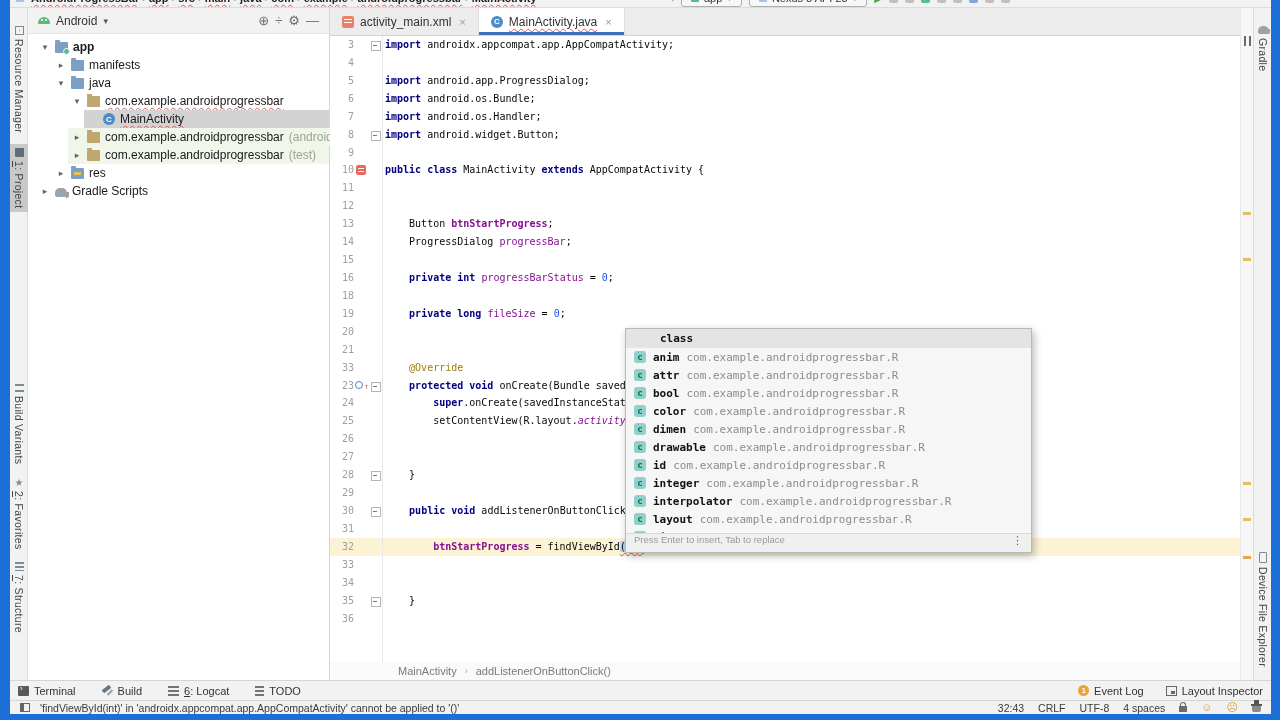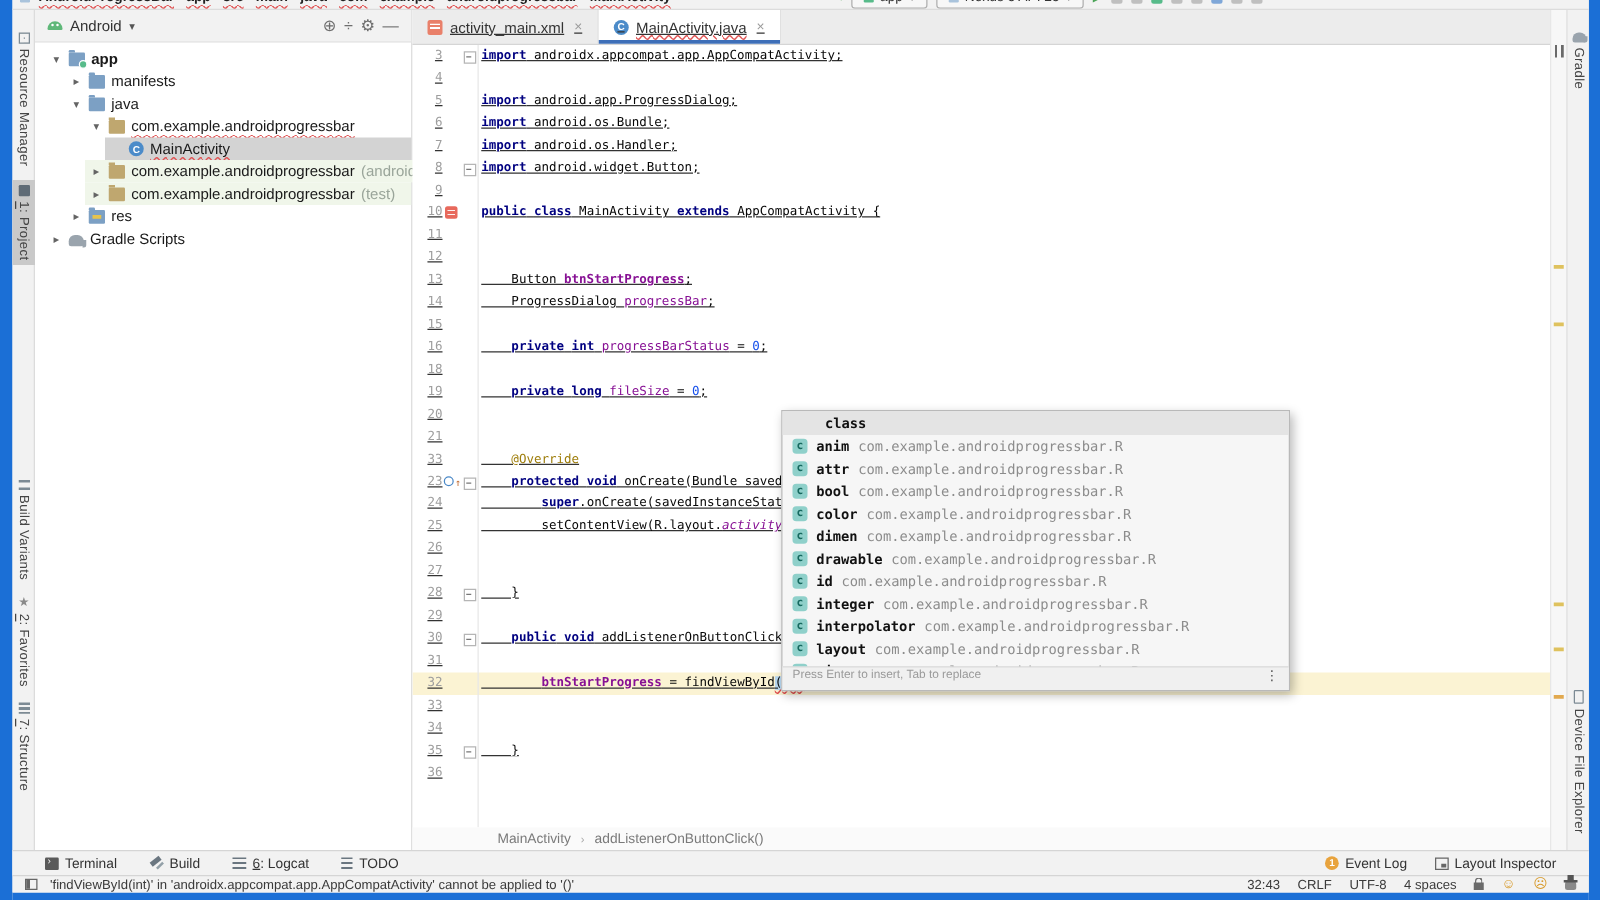--- a/index.html
+++ b/index.html
@@ -68,21 +68,21 @@
   .ti-folder::before { content:""; position:absolute; top:-2px; left:0; width:5px; height:2px; background:#7CA0C4; border-radius:1px 1px 0 0; }
   .ti-app::after { content:""; position:absolute; right:-2px; bottom:-2px; width:5px; height:5px; background:#57BB8A; border-radius:50%; border:1px solid #fff; }
   .ti-pkg { background:#BFA76F; border-radius:1px; margin-top:1px; }
   .ti-pkg::before { content:""; position:absolute; top:-2px; left:0; width:5px; height:2px; background:#BFA76F; }
   .ti-res::after { content:""; position:absolute; left:3px; top:4px; width:7px; height:3px; background:#E6C34C; }
   .ti-class { width:12px; height:12px; border-radius:50%; background:#4B8BC9; color:#fff; font-size:8px; font-weight:bold; display:flex; align-items:center; justify-content:center; }
   .ti-gradle { width:12px; height:9px; background:#9AA4AD; border-radius:5px 5px 2px 2px; margin-top:2px; }
   .ti-gradle::after { content:""; position:absolute; right:-2px; top:4px; width:3px; height:6px; background:#9AA4AD; border-radius:0 0 2px 0; }
 
   
-  #editor { left:330px; top:8px; width:910px; height:672px; background:#fff;text-decoration:underline; }
+  #editor { left:330px; top:8px; width:910px; height:672px; background:#fff; }
   .tabs { height:28px; background:#ECECEC; border-bottom:1px solid #D5D5D5; display:flex; }
   .tab { display:flex; align-items:center; gap:6px; padding:0 12px; font-size:12px; color:#333; border-right:1px solid #E0E0E0; cursor:pointer; position:relative; }
   .tab.active { background:#fff; }
   .tab.active::after { content:""; position:absolute; left:0; right:0; bottom:0; height:3px; background:#3E6FB8; }
   .tab .close { color:#9A9A9A; font-size:11px; margin-left:2px; }
   .tab-lbl.err { text-decoration:underline wavy #E05555 1px; text-underline-offset:2px; }
   .fi-xml { width:12px; height:12px; background:#E9806A; border-radius:2px; position:relative; }
   .fi-xml::after { content:""; position:absolute; left:2px; top:3px; width:8px; height:5px;
       background:linear-gradient(#fff 1px, transparent 1px, transparent 3px, #fff 3px, #fff 4px, transparent 4px); }
   .fi-class { width:12px; height:12px; border-radius:50%; background:#4B8BC9; color:#fff; font-size:8px; font-weight:bold; display:flex; align-items:center; justify-content:center; }
@@ -126,21 +126,21 @@
   .pp-head { height:19px; background:#E4E4E4; font-family:"DejaVu Sans Mono",monospace; font-size:11px; font-weight:bold; color:#111; line-height:19px; padding-left:34px; }
   .pp-list { height:185px; overflow:hidden; }
   .pp-row { height:18px; display:flex; align-items:center; padding:0 8px; gap:7px; font-family:"DejaVu Sans Mono",monospace; font-size:11px; cursor:pointer; }
   .pp-ic { width:12px; height:12px; border-radius:3px; background:#8FD0CA; color:#16695F; font-size:9px; font-weight:bold; display:flex; align-items:center; justify-content:center; flex:0 0 auto; }
   .pp-name { font-weight:bold; color:#111; }
   .pp-pkg { color:#8C8C8C; }
   .pp-foot { height:19px; border-top:1px solid #D9D9D9; background:#F0F0F0; font-size:9.5px; color:#9A9A9A; display:flex; align-items:flex-start; padding:0 8px; }
   .pp-foot .more { margin-left:auto; color:#555; font-size:11px; }
 
   
-  #bottombar { left:10px; top:680px; width:1261px; height:20px; background:#F2F2F2; border-top:1px solid #D5D5D5; display:flex; align-items:center; padding:0 26px; gap:26px; font-size:11px; color:#333; }
+  #bottombar { left:10px; top:680px; width:1261px; height:20px; background:#F2F2F2; border-top:1px solid #D5D5D5; display:flex; align-items:center; padding:0 8px; gap:26px; font-size:11px; color:#333; }
   #bottombar .right { margin-left:auto; display:flex; gap:22px; }
   .bb-item { display:flex; align-items:center; gap:5px; cursor:pointer; }
   .bi { width:11px; height:10px; position:relative; flex:0 0 auto; }
   .bi-terminal { background:#5A5A5A; border-radius:1px; }
   .bi-terminal::after { content:"\203A"; position:absolute; left:2px; top:-2px; color:#fff; font-size:8px; }
   .bi-build::before { content:""; position:absolute; left:0; top:1px; width:9px; height:4px; background:#6A7680; transform:rotate(-38deg); }
   .bi-build::after { content:""; position:absolute; right:2px; bottom:0; width:2px; height:7px; background:#93A0A8; transform:rotate(45deg); }
   .bi-logcat { background:linear-gradient(#6A7680 1.5px, transparent 1.5px, transparent 4px, #6A7680 4px, #6A7680 5.5px, transparent 5.5px, transparent 8px, #6A7680 8px, #6A7680 9.5px, transparent 9.5px); }
   .bi-todo { background:linear-gradient(#6A7680 1.5px, transparent 1.5px, transparent 4px, #6A7680 4px, #6A7680 5.5px, transparent 5.5px, transparent 8px, #6A7680 8px, #6A7680 9.5px, transparent 9.5px); width:9px; }
   .bi-event { width:11px; height:11px; border-radius:50%; background:#E8A33D; color:#fff; font-size:8px; font-weight:bold; text-align:center; line-height:11px; }

